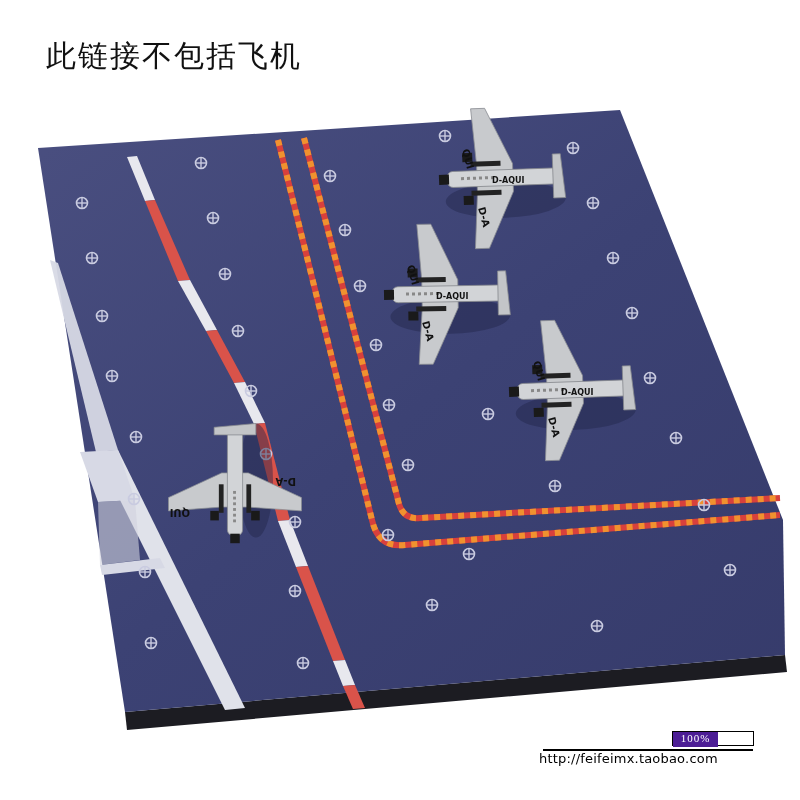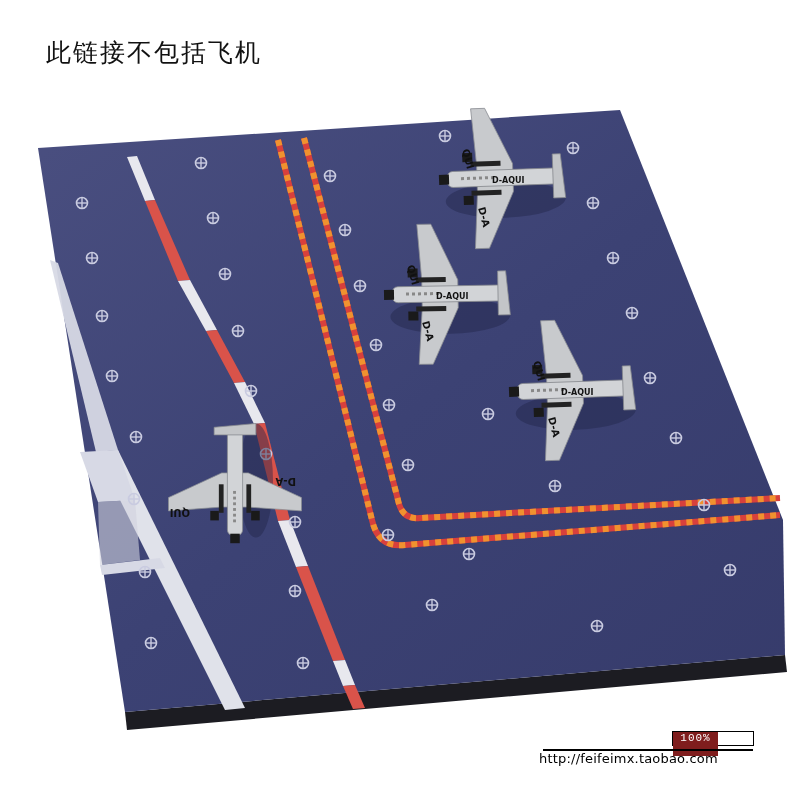--- a/index.html
+++ b/index.html
@@ -1,28 +1,28 @@
 <!DOCTYPE html>
 <html><head>
   <meta charset="utf-8">
   <style>
     html, body { margin: 0; padding: 0; }
     body { width: 800px; height: 800px; background: #ffffff; position: relative; overflow: hidden;
            font-family: "DejaVu Sans", sans-serif; }
-    .caption { position: absolute; left: 46px; top: 36px; font-size: 25px; color: #111;
+    .caption { position: absolute; left: 46px; top: 36px; font-size: 30px; color: #111;
                letter-spacing: 2px; font-weight: normal; }
     .scene { position: absolute; left: 0; top: 0; width: 800px; height: 800px; }
     .wm { position: absolute; left: 543px; top: 713px; width: 250px; height: 50px; }
     .wm-logo { position: absolute; left: 0; top: 0; font-size: 30px; font-weight: bold; font-style: italic;
                color: #000; letter-spacing: -1px; line-height: 34px; font-family: "DejaVu Sans", sans-serif; }
     .wm-bar { position: absolute; left: 129px; top: 18px; width: 80px; height: 13px; border: 1px solid #000;
               background: #fff; }
-    .wm-bar-fill { position: absolute; left: 0; top: 0; width: 45px; height: 24px; background: #7f1d1d;
+    .wm-bar-fill { position: absolute; left: 0; top: 0; width: 45px; height: 15px; background: #4c1d95;
                    color: #fff; font-size: 11px; line-height: 13px; text-align: center; letter-spacing: 1px;
-                   font-family: Liberation Mono, monospace; }
+                   font-family: Liberation Serif, serif; }
     .wm-rule { position: absolute; left: 0; top: 36px; width: 210px; height: 2px; background: #000; }
     .wm-url { position: absolute; left: -4px; top: 38px; font-size: 13px; color: #000;
               font-family: "DejaVu Sans", sans-serif; letter-spacing: 0.2px; }
   </style>
 </head>
 <body>
 
 <div class="caption">此链接不包括飞机</div>
 
 <svg class="scene" viewBox="0 0 800 800" xmlns="http://www.w3.org/2000/svg">

